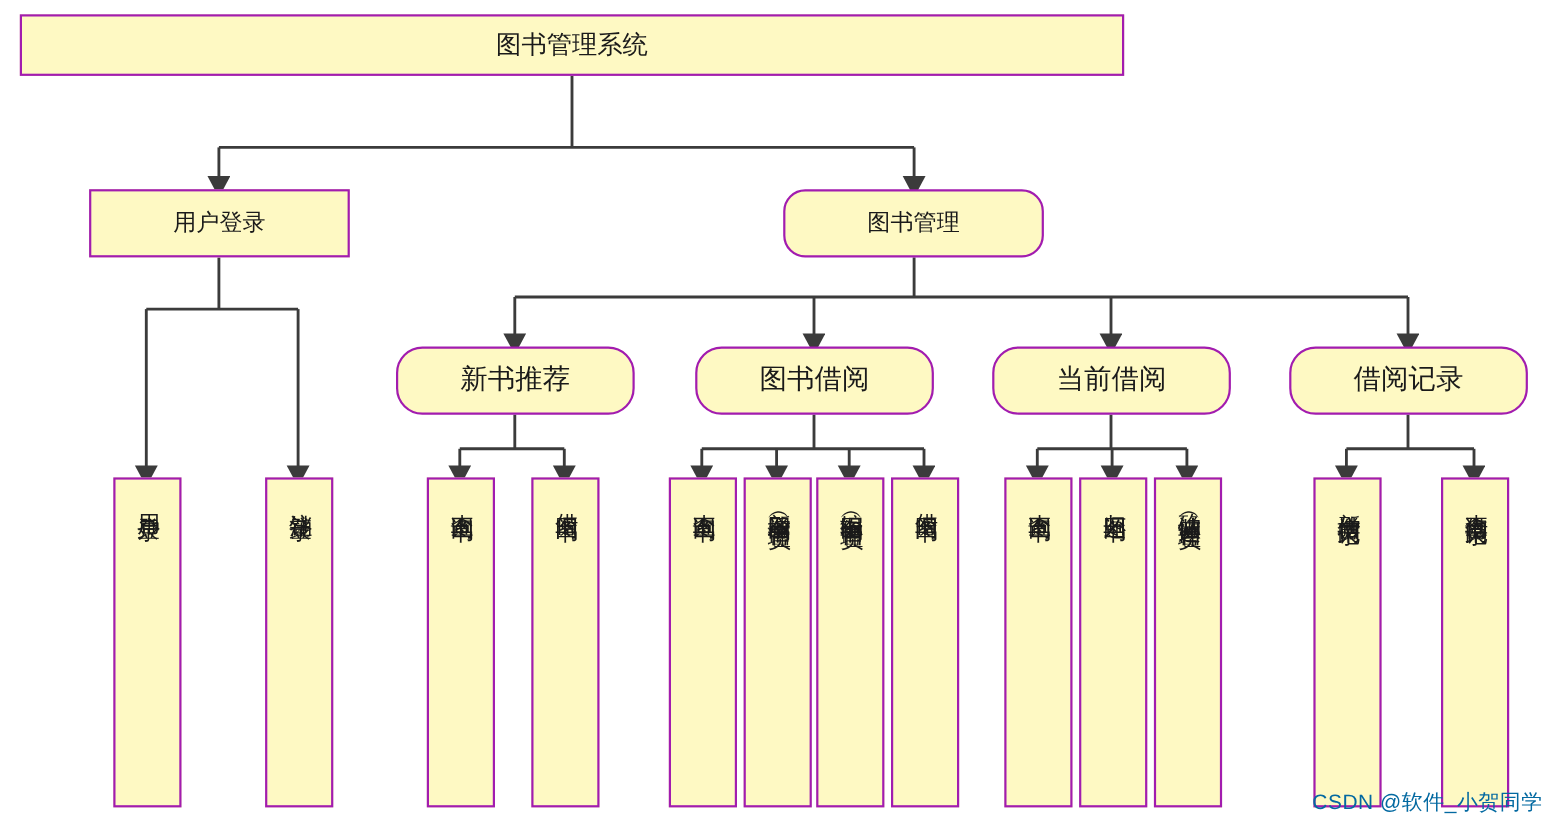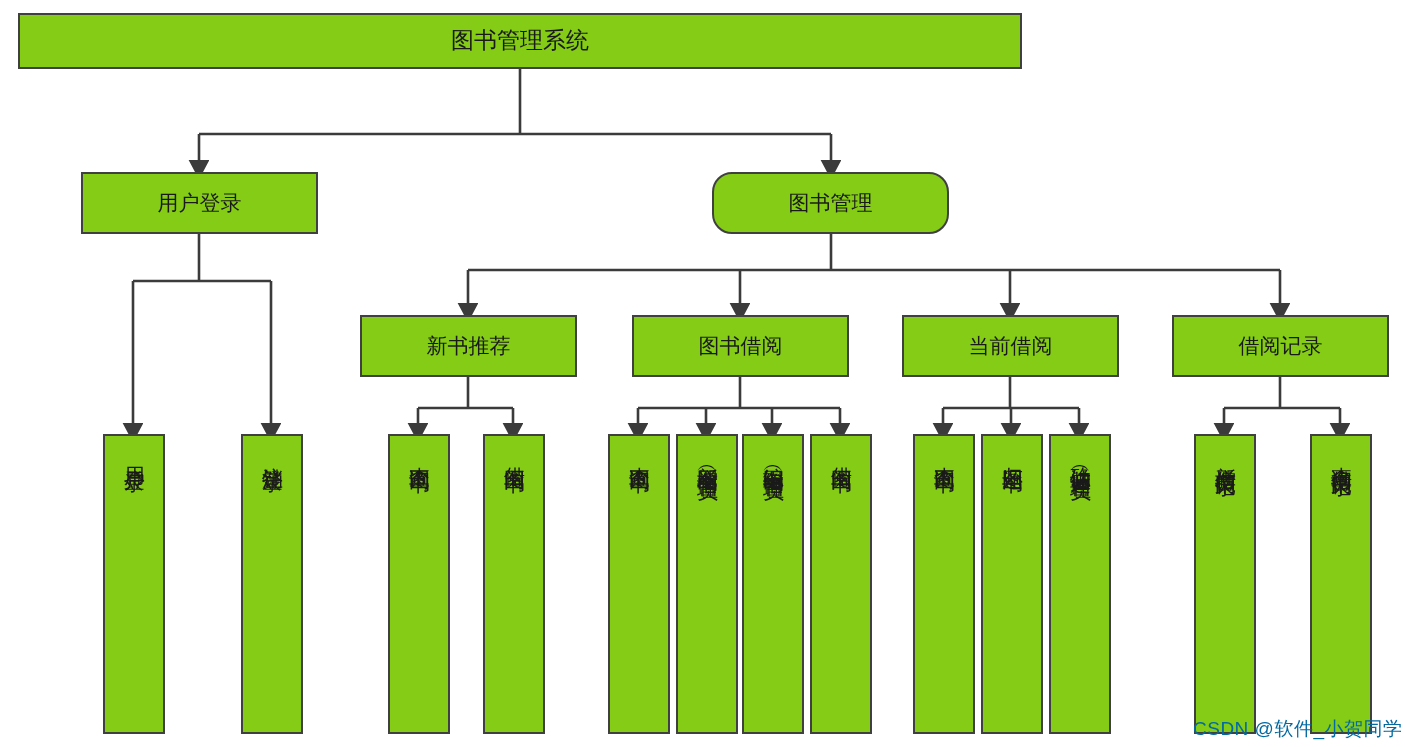--- a/index.html
+++ b/index.html
@@ -22,36 +22,37 @@
     position: absolute;
     left: 0;
     top: 0;
     width: 1405px;
     height: 747px;
     pointer-events: none;
   }
   .node {
     position: absolute;
     box-sizing: border-box;
-    background: #84cc16;
-    border: 2px solid #404040;
+    background: #fef9c3;
+    border: 2px solid #a21caf;
     display: flex;
     align-items: center;
     justify-content: center;
     color: #1a1a1a;
     line-height: 1.18;
   }
   .node.level-0 {
     font-size: 23px;
   }
   .node.level-1 {
     font-size: 21px;
   }
   .node.level-2 {
-    font-size: 21px;
+    font-size: 25px;
+    border-radius: 24px;
   }
   .node.leaf {
     font-size: 21px;
     padding: 14px 2px;
     align-items: flex-start;
     justify-content: center;
   }
   .node.leaf .vtext {
     writing-mode: vertical-rl;
     text-orientation: upright;

